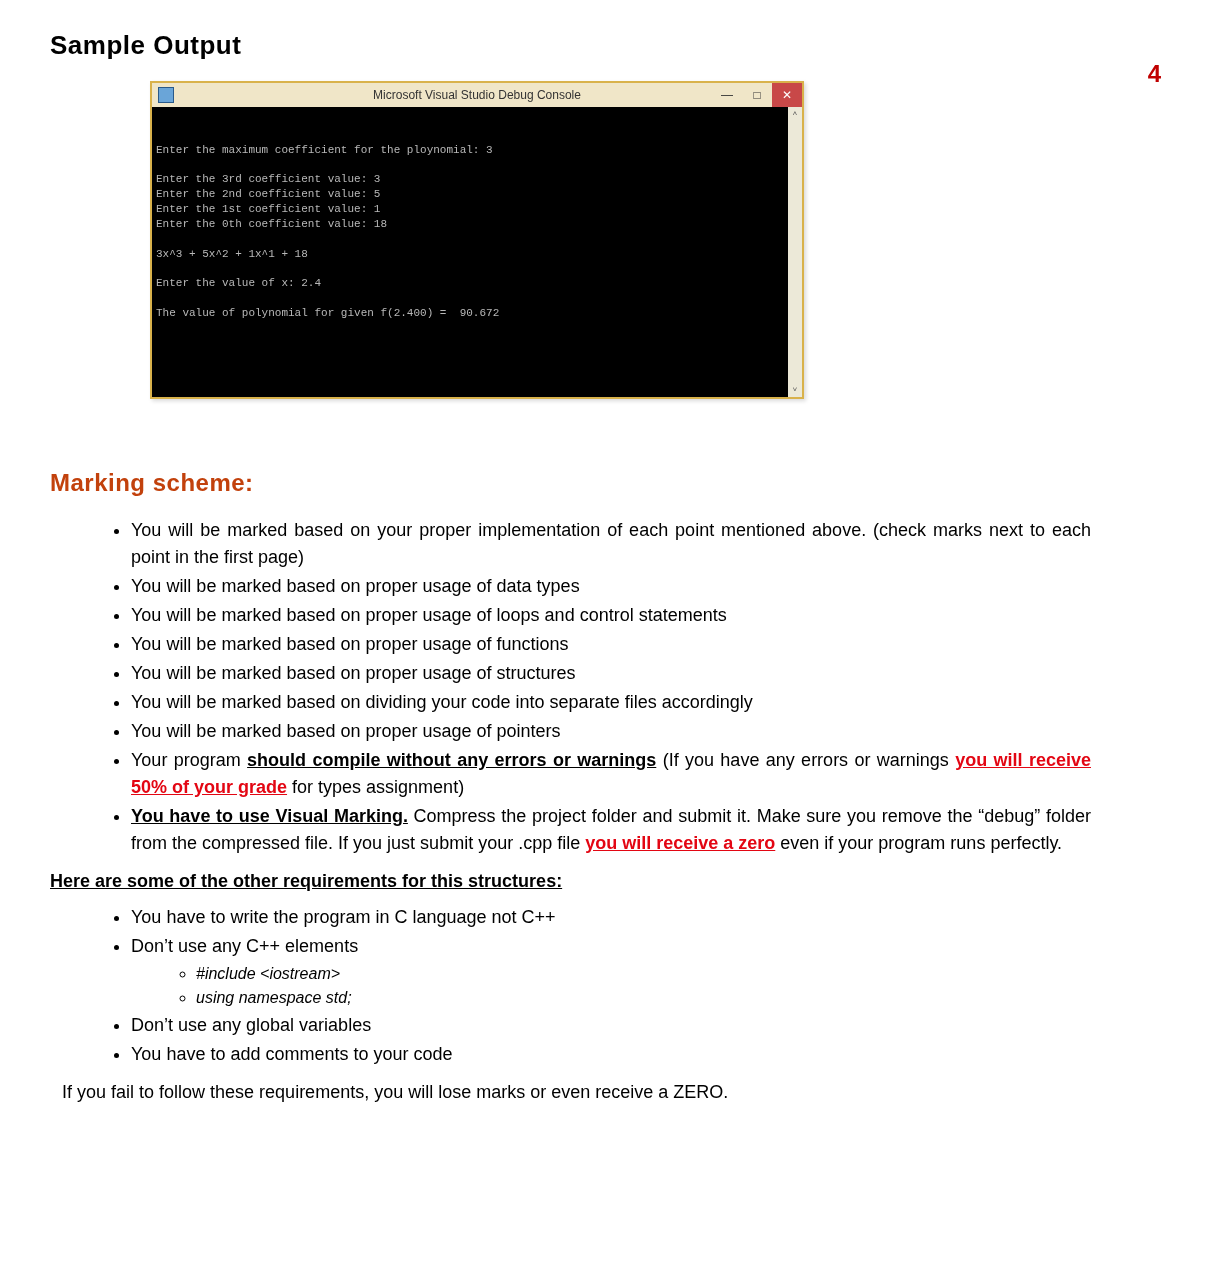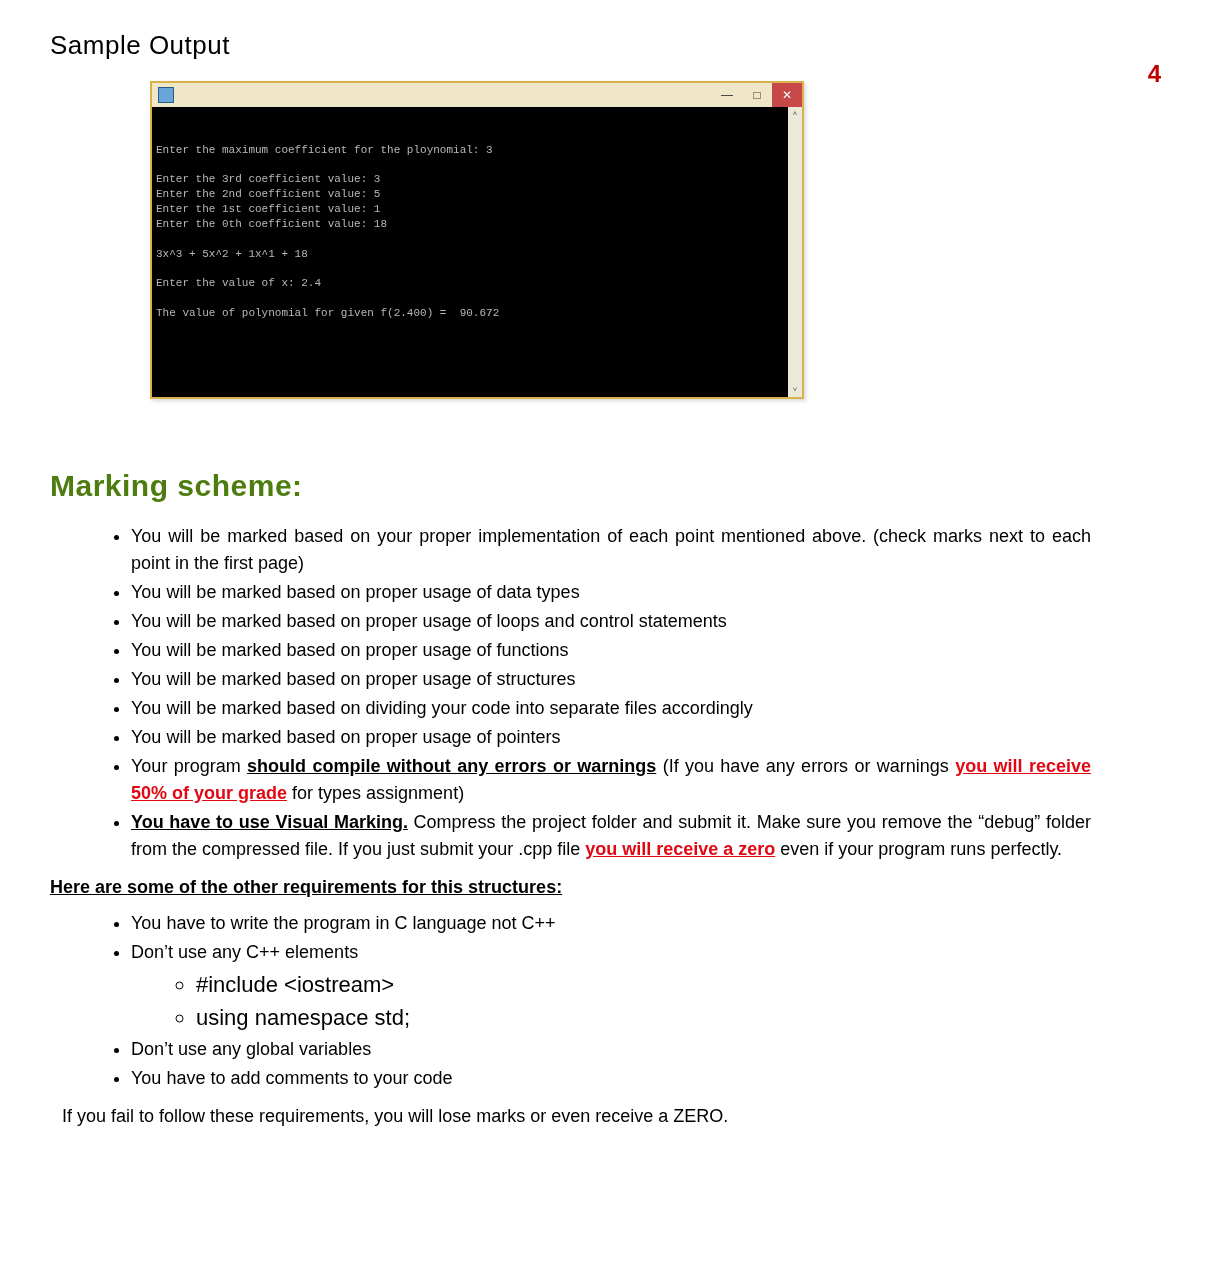--- a/index.html
+++ b/index.html
@@ -14,28 +14,28 @@
   .page-num {
     position: absolute;
     top: 60px;
     right: 70px;
     color: #c00000;
     font-weight: bold;
     font-size: 24px;
   }
   h2.sample {
     font-size: 26px;
-    font-weight: normal;
+    font-weight: bold;
     margin: 0 0 20px 0;
     letter-spacing: 0.5px;
   }
   h2.marking {
-    font-size: 30px;
-    font-weight: bold;
-    color: #4d7c0f;
+    font-size: 24px;
+    font-weight: bold;
+    color: #c2410c;
     margin: 70px 0 20px 0;
     letter-spacing: 0.5px;
   }
   .console-wrap {
     margin-left: 100px;
     width: 654px;
   }
   .console {
     border: 2px solid #d9b24b;
     background: #000;
@@ -123,22 +123,23 @@
     margin-bottom: 2px;
     text-align: justify;
     margin-left: 36px;
   }
   ul.sub {
     list-style-type: circle;
     padding-left: 65px;
     margin: 2px 0;
   }
   ul.sub li {
-    font-size: 22px;
+    font-size: 16px;
     line-height: 1.5;
+    font-style: italic;
   }
   .bu { font-weight: bold; text-decoration: underline; }
   .red { color: #e30613; }
   .subhead {
     font-size: 18px;
     font-weight: bold;
     text-decoration: underline;
     margin: 14px 0 10px 0;
   }
   .footer {
@@ -150,20 +151,21 @@
 <body>
 
 <div class="page-num">4</div>
 
 <h2 class="sample">Sample Output</h2>
 
 <div class="console-wrap">
   <div class="console">
     <div class="titlebar">
       <span class="appicon"></span>
+      <span class="title">Microsoft Visual Studio Debug Console</span>
       <div class="winbtns">
         <div class="winbtn">—</div>
         <div class="winbtn">□</div>
         <div class="winbtn close">✕</div>
       </div>
     </div>
     <div class="console-body">
       <div class="txt">Enter the maximum coefficient for the ploynomial: 3
 
 Enter the 3rd coefficient value: 3

